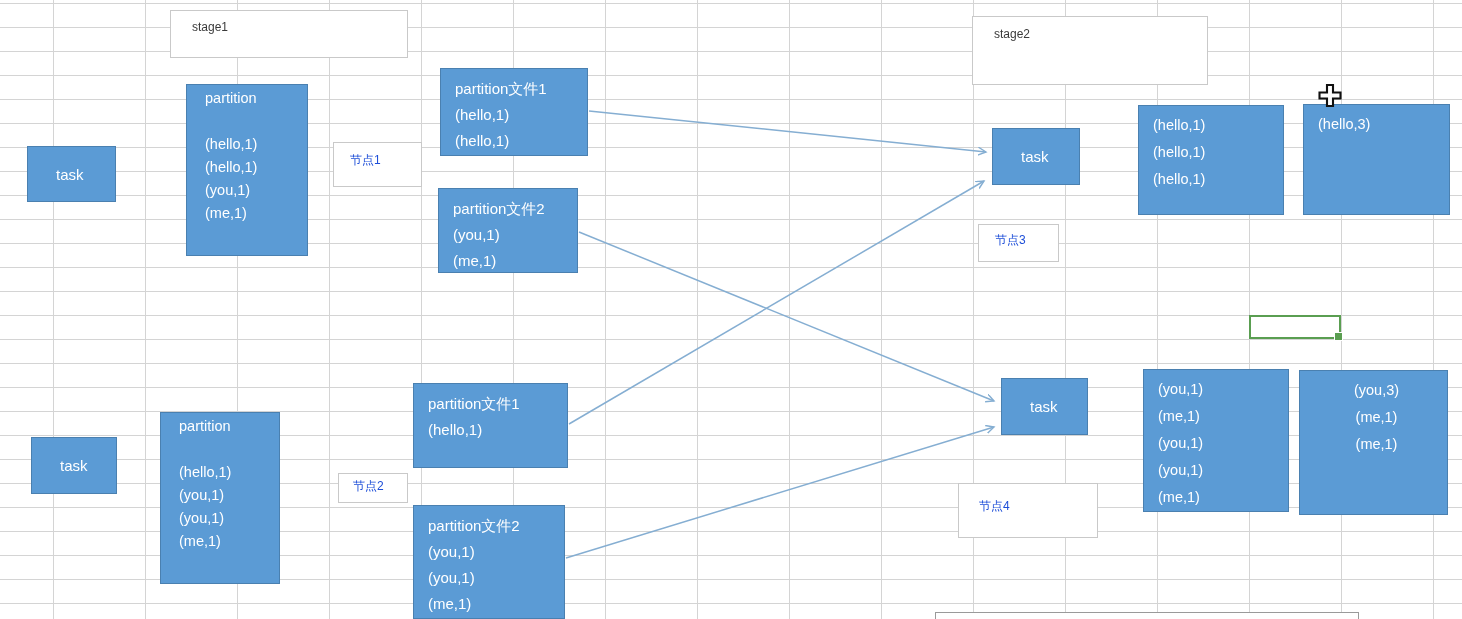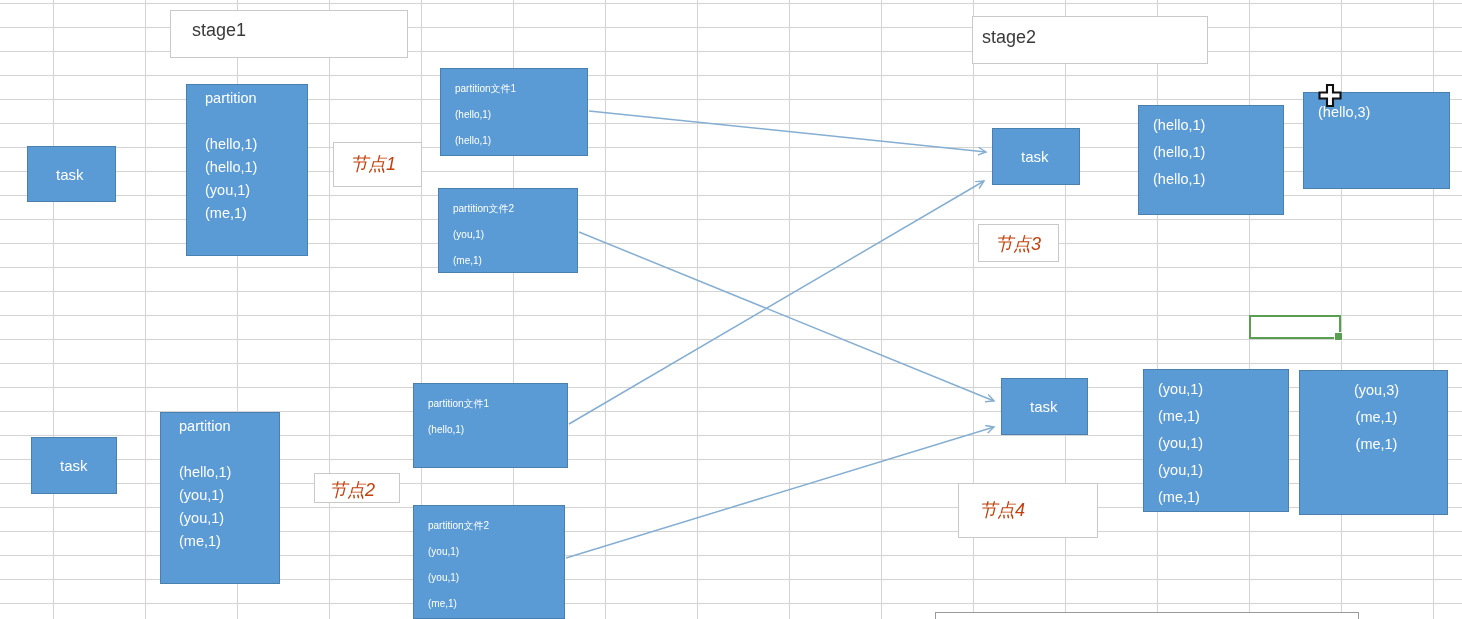--- a/index.html
+++ b/index.html
@@ -9,28 +9,28 @@
       linear-gradient(to right,#d4d4d4 1px,transparent 1px),
       linear-gradient(to bottom,#d4d4d4 1px,transparent 1px);
     background-size:92px 24px;
     background-position:53px 3px;
   }
   .shape{
     position:absolute;background:#5b9bd5;border:1px solid #4a80b0;color:#fff;
     font-size:14.5px;white-space:pre-line;box-sizing:border-box;
   }
   .shape.partition{padding:2px 8px 0 18px;line-height:23px;}
-  .shape.pfile{padding:7px 8px 0 14px;line-height:26px;font-size:10px;}
+  .shape.pfile{padding:7px 8px 0 14px;line-height:26px;font-size:15px;}
   .shape.outbox{padding:6px 8px 0 14px;line-height:27px;}
   .shape.task{display:flex;align-items:center;padding-left:28px;font-size:15px;}
   .wlabel{
     position:absolute;background:#fff;border:1px solid #c9c9c9;color:#3a3a3a;
-    font-size:18px;box-sizing:border-box;white-space:nowrap;
+    font-size:12px;box-sizing:border-box;white-space:nowrap;
   }
-  .wlabel.node{color:#c2410c;font-style:italic;}
+  .wlabel.node{color:#1d4ed8;}
   #connectors{position:absolute;left:0;top:0;pointer-events:none;}
   #sel-cell{position:absolute;left:1249px;top:315px;width:92px;height:24px;
     border:2px solid #5a9e51;box-sizing:border-box;}
   #sel-handle{position:absolute;right:-4px;bottom:-4px;width:7px;height:7px;
     background:#5a9e51;border:1px solid #fff;}
   #partial-box{position:absolute;left:935px;top:612px;width:424px;height:14px;
     background:#fff;border:1px solid #9a9a9a;box-sizing:border-box;}
   #cursor{position:absolute;left:1318px;top:84px;}
 </style>
 </head>
@@ -77,47 +77,47 @@
 
   <div class="shape task" style="left:31px;top:437px;width:86px;height:57px;">task</div>
 
   <div class="shape partition" style="left:160px;top:412px;width:120px;height:172px;">partition
 
 (hello,1)
 (you,1)
 (you,1)
 (me,1)</div>
 
-  <div class="wlabel node" style="left:314px;top:473px;width:86px;height:30px;padding:4px 0 0 14px;">
+  <div class="wlabel node" style="left:338px;top:473px;width:70px;height:30px;padding:4px 0 0 14px;">
     <span>节点2</span>
   </div>
 
   <div class="shape pfile" style="left:413px;top:383px;width:155px;height:85px;">partition文件1
 (hello,1)</div>
 
   <div class="shape pfile" style="left:413px;top:505px;width:152px;height:114px;">partition文件2
 (you,1)
 (you,1)
 (me,1)</div>
 
-  <div class="wlabel" style="left:972px;top:16px;width:236px;height:48px;padding:10px 0 0 9px;">
+  <div class="wlabel" style="left:972px;top:16px;width:236px;height:69px;padding:10px 0 0 21px;">
     <span>stage2</span>
   </div>
 
   <div class="shape task" style="left:992px;top:128px;width:88px;height:57px;">task</div>
 
   <div class="wlabel node" style="left:978px;top:224px;width:81px;height:38px;padding:7px 0 0 16px;">
     <span>节点3</span>
   </div>
 
   <div class="shape outbox" style="left:1138px;top:105px;width:146px;height:110px;">(hello,1)
 (hello,1)
 (hello,1)</div>
 
-  <div class="shape outbox" style="left:1303px;top:92px;width:147px;height:97px;">(hello,3)</div>
+  <div class="shape outbox" style="left:1303px;top:104px;width:147px;height:111px;">(hello,3)</div>
 
   <div class="shape task" style="left:1001px;top:378px;width:87px;height:57px;">task</div>
 
   <div class="wlabel node" style="left:958px;top:483px;width:140px;height:55px;padding:14px 0 0 20px;">
     <span>节点4</span>
   </div>
 
   <div class="shape outbox" style="left:1143px;top:369px;width:146px;height:143px;">(you,1)
 (me,1)
 (you,1)

